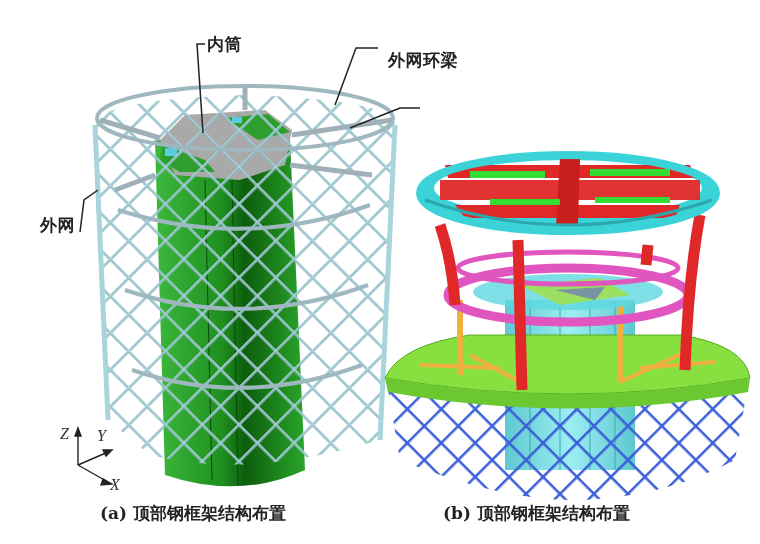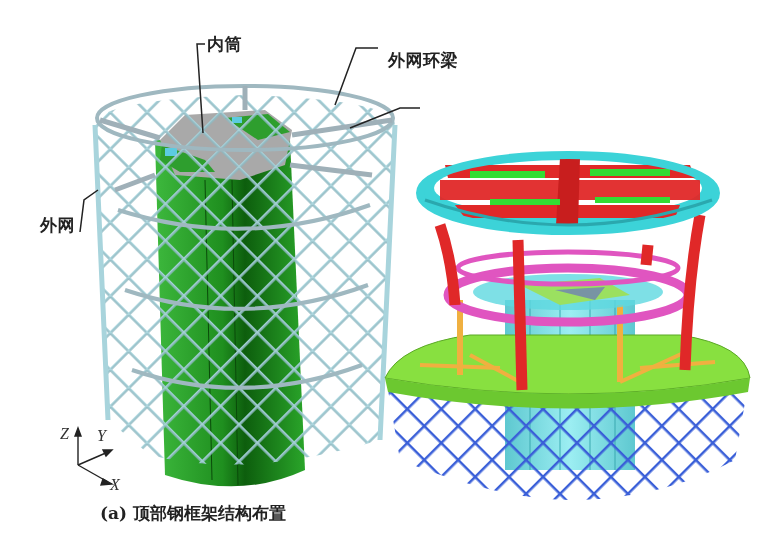--- a/index.html
+++ b/index.html
@@ -157,13 +157,14 @@
 
   <div class="label" style="left:207px; top:33px;">内筒</div>
   <div class="label" style="left:388px; top:37px;margin-top:12px;">外网环梁</div>
   <div class="label" style="left:40px; top:214px;">外网</div>
 
   <div class="axis-label" style="left:60px; top:425px;">Z</div>
   <div class="axis-label" style="left:97px; top:427px;">Y</div>
   <div class="axis-label" style="left:110px; top:476px;">X</div>
 
   <div class="caption" style="left:100px; top:502px;">(a) 顶部钢框架结构布置</div>
+  <div class="caption" style="left:443px; top:502px;">(b) 顶部钢框架结构布置</div>
 </div>
 
 </body></html>

